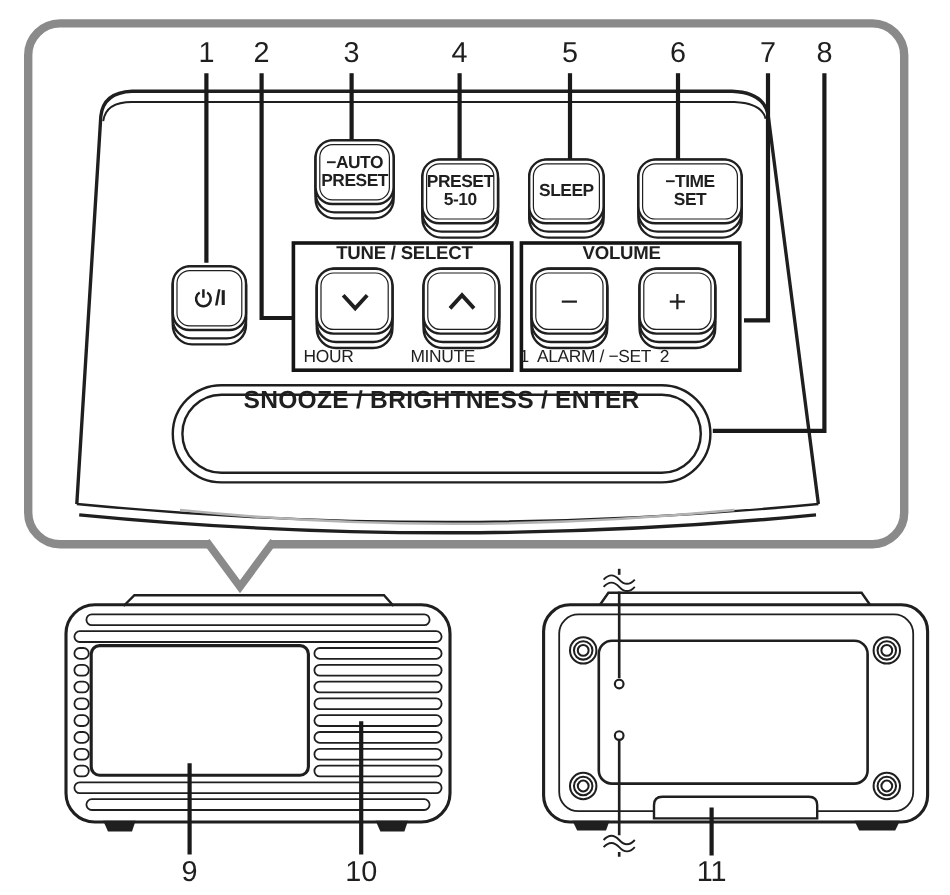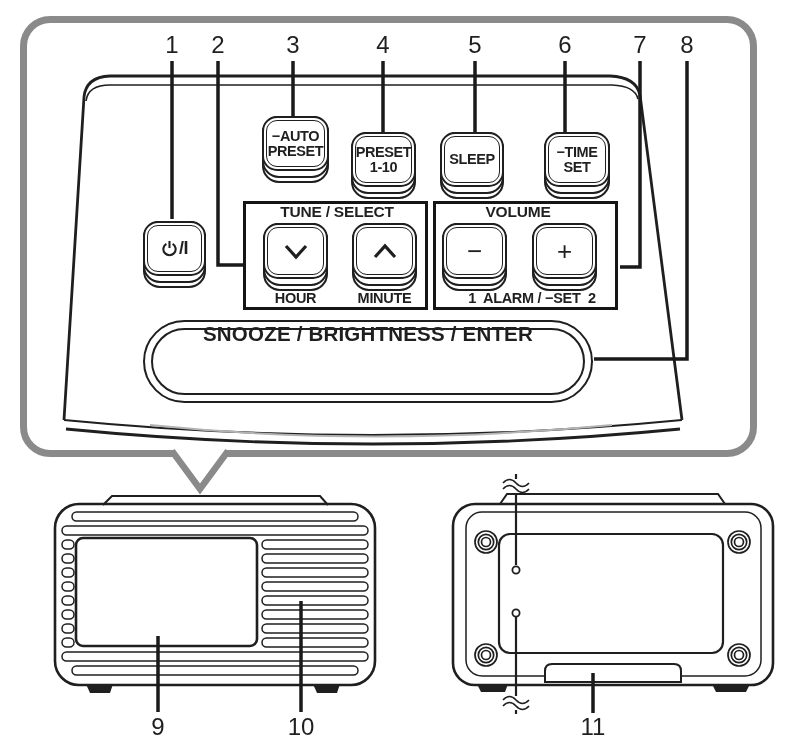--- a/index.html
+++ b/index.html
@@ -17,21 +17,21 @@
   .s2 { height:calc(100% + 12px); }
   .s1 { height:calc(100% + 7px); }
   .kface { position:absolute; left:0; top:0; width:100%; height:100%; background:#fff;
            border:2.5px solid #1f1f1f; border-radius:15px; box-sizing:border-box;
            display:flex; flex-direction:column; align-items:center; justify-content:center; }
   .kface::before { content:""; position:absolute; inset:2px; border:1.5px solid #1f1f1f;
                    border-radius:11px; pointer-events:none; }
   .kl { font-size:14.5px; line-height:15px; font-weight:700; letter-spacing:-0.4px; white-space:nowrap; }
   .gbox { border:3.5px solid #151515; z-index:5; }
   .gtitle { font-size:15.5px; font-weight:700; text-align:center; letter-spacing:-0.2px; z-index:6; }
-  .sublabel { font-size:14.5px; font-weight:700; text-align:center; letter-spacing:-0.3px;
+  .sublabel { font-size:14.5px; font-weight:400; letter-spacing:-0.3px;
               z-index:6; white-space:pre; }
   .snooze-outer { border:2.5px solid #1f1f1f; border-radius:42px; z-index:6; background:#fff;
                   display:flex; justify-content:center; }
   .snooze-inner { position:absolute; inset:6px; border:2px solid #1f1f1f; border-radius:35px; }
   .snooze-label { font-size:20.5px; font-weight:700; letter-spacing:0.2px; z-index:2; }
   .powtxt { font-size:18px; font-weight:700; letter-spacing:-0.5px; }
 </style>
 </head>
 <body>
 
@@ -167,31 +167,31 @@
   <div class="kface">
     <span class="kl">−AUTO</span>
     <span class="kl">PRESET</span>
   </div>
 </div>
 <div class="abs keygroup" style="left:351px; top:132px; width:65px; height:55px;">
   <div class="kstack s2"></div>
   <div class="kstack s1"></div>
   <div class="kface">
     <span class="kl">PRESET</span>
-    <span class="kl">1-10</span>
+    <span class="kl">5-10</span>
   </div>
 </div>
 <div class="abs keygroup" style="left:440px; top:132px; width:64px; height:55px;padding-left:48px;">
   <div class="kstack s2"></div>
   <div class="kstack s1"></div>
   <div class="kface">
     <span class="kl">SLEEP</span>
   </div>
 </div>
-<div class="abs keygroup" style="left:531px; top:132px; width:66px; height:55px;margin-left:13px;">
+<div class="abs keygroup" style="left:531px; top:132px; width:88px; height:55px;">
   <div class="kstack s2"></div>
   <div class="kstack s1"></div>
   <div class="kface">
     <span class="kl">−TIME</span>
     <span class="kl">SET</span>
   </div>
 </div>
 
 <div class="abs gbox" style="left:243px; top:201px; width:185px; height:109px;"></div>
 <div class="abs gbox" style="left:433px; top:201px; width:185px; height:109px;"></div>

